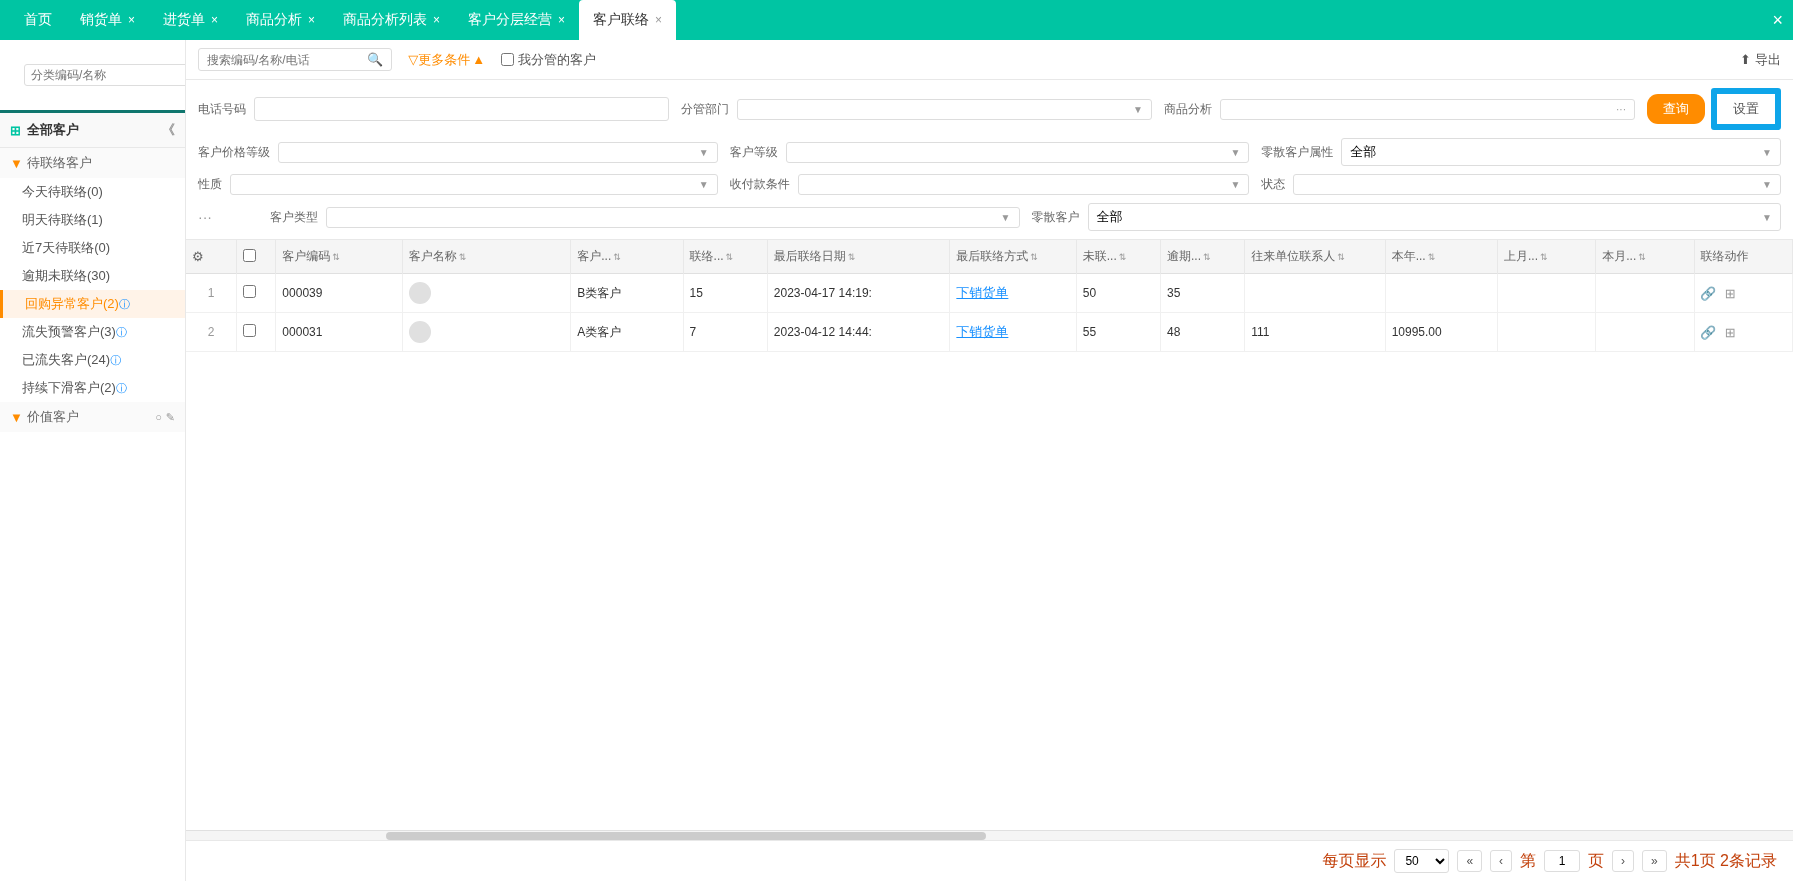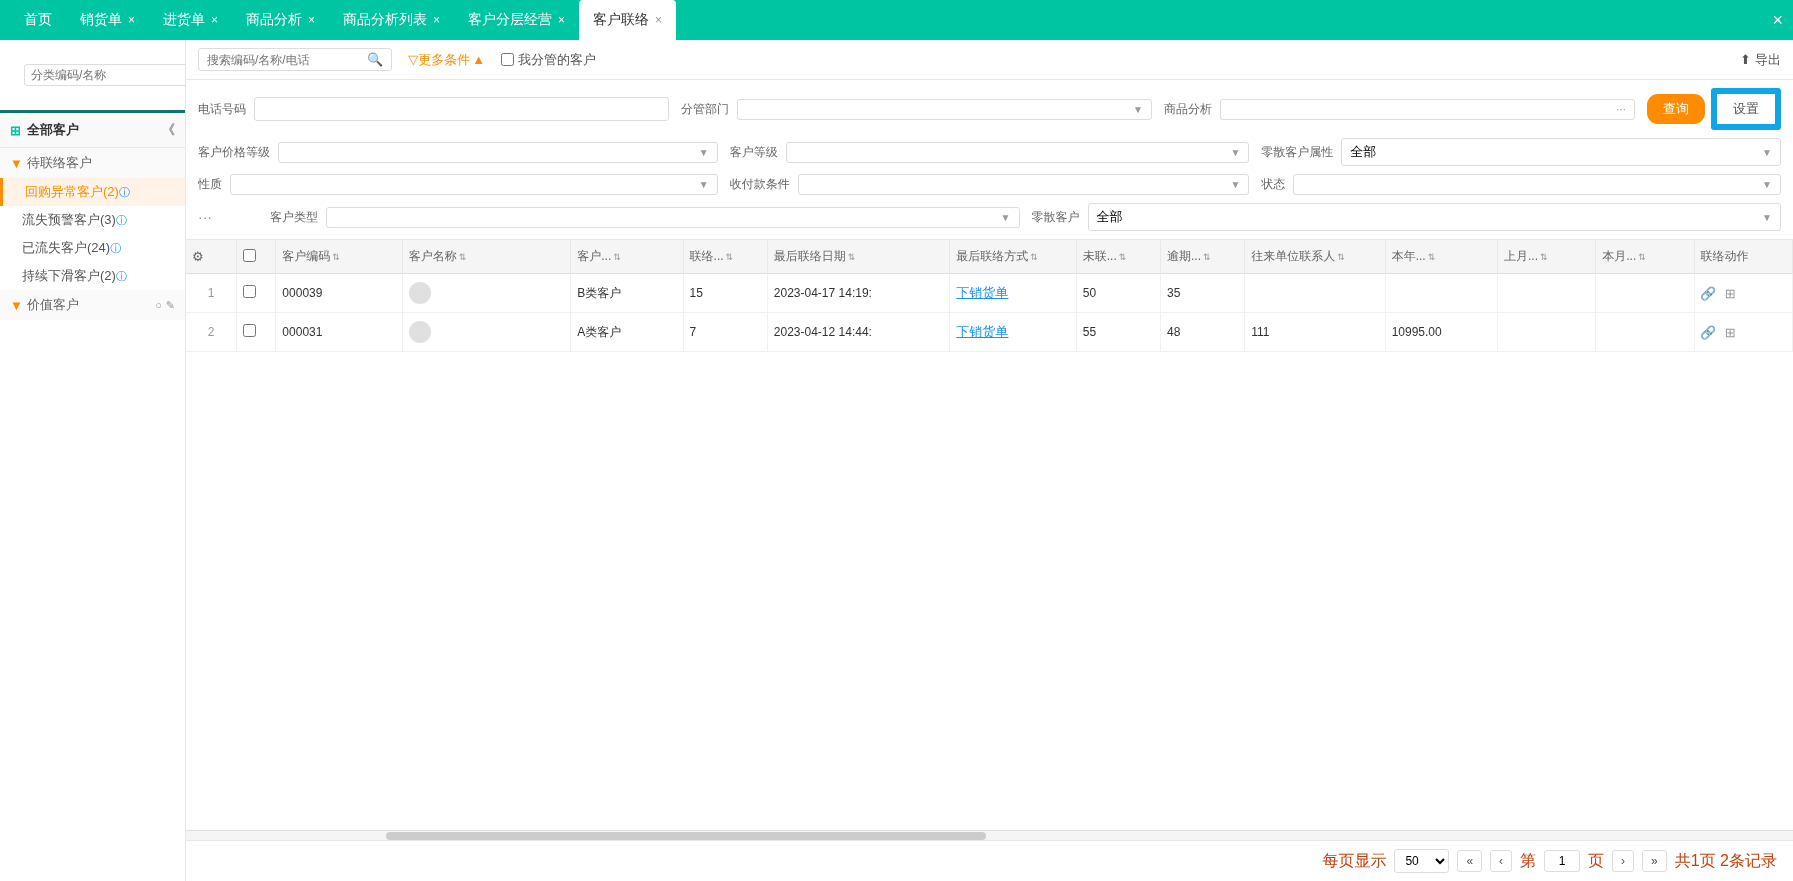--- a/index.html
+++ b/index.html
@@ -210,20 +210,26 @@
     <div class="sidebar-section-title">
       <span style="margin-right:6px;color:#00c5a3;">⊞</span>
       <span>全部客户</span>
       <span class="collapse-icon" style="margin-left:auto;color:#999;cursor:pointer;">《</span>
     </div>
 
     <div class="sidebar-group-title">
       <span style="color:#ff8c00;margin-right:4px;">▼</span>
       <span>待联络客户</span>
     </div>
+    <div id="pending-items">
+        <div class="sidebar-item">今天待联络(0)</div>
+        <div class="sidebar-item">明天待联络(1)</div>
+        <div class="sidebar-item">近7天待联络(0)</div>
+        <div class="sidebar-item">逾期未联络(30)</div>
+      </div>
 
     <div id="special-groups">
         <div class="sidebar-item active-item">回购异常客户(2)<span style="color: rgb(24, 144, 255); font-size: 11px;"> ⓘ</span></div>
         <div class="sidebar-item">流失预警客户(3)<span style="color: rgb(24, 144, 255); font-size: 11px;"> ⓘ</span></div>
         <div class="sidebar-item">已流失客户(24)<span style="color: rgb(24, 144, 255); font-size: 11px;"> ⓘ</span></div>
         <div class="sidebar-item">持续下滑客户(2)<span style="color: rgb(24, 144, 255); font-size: 11px;"> ⓘ</span></div>
       </div>
 
     <div class="sidebar-group-title">
       <span style="color:#ff8c00;margin-right:4px;">▼</span>

